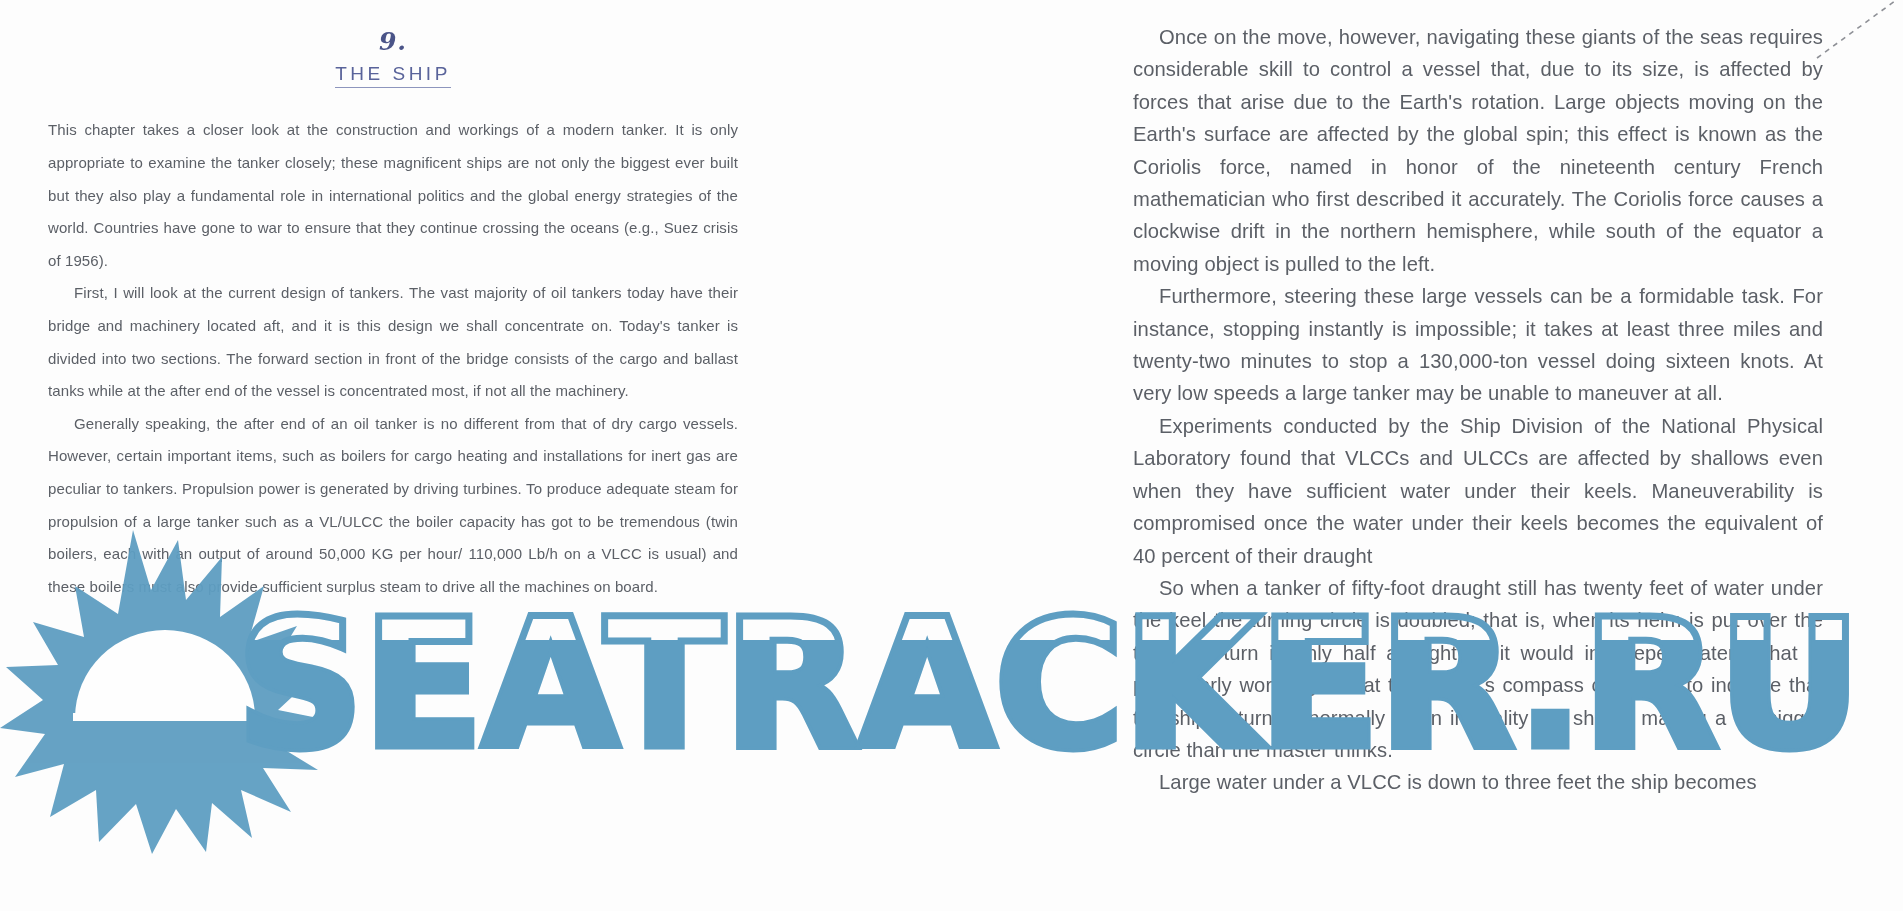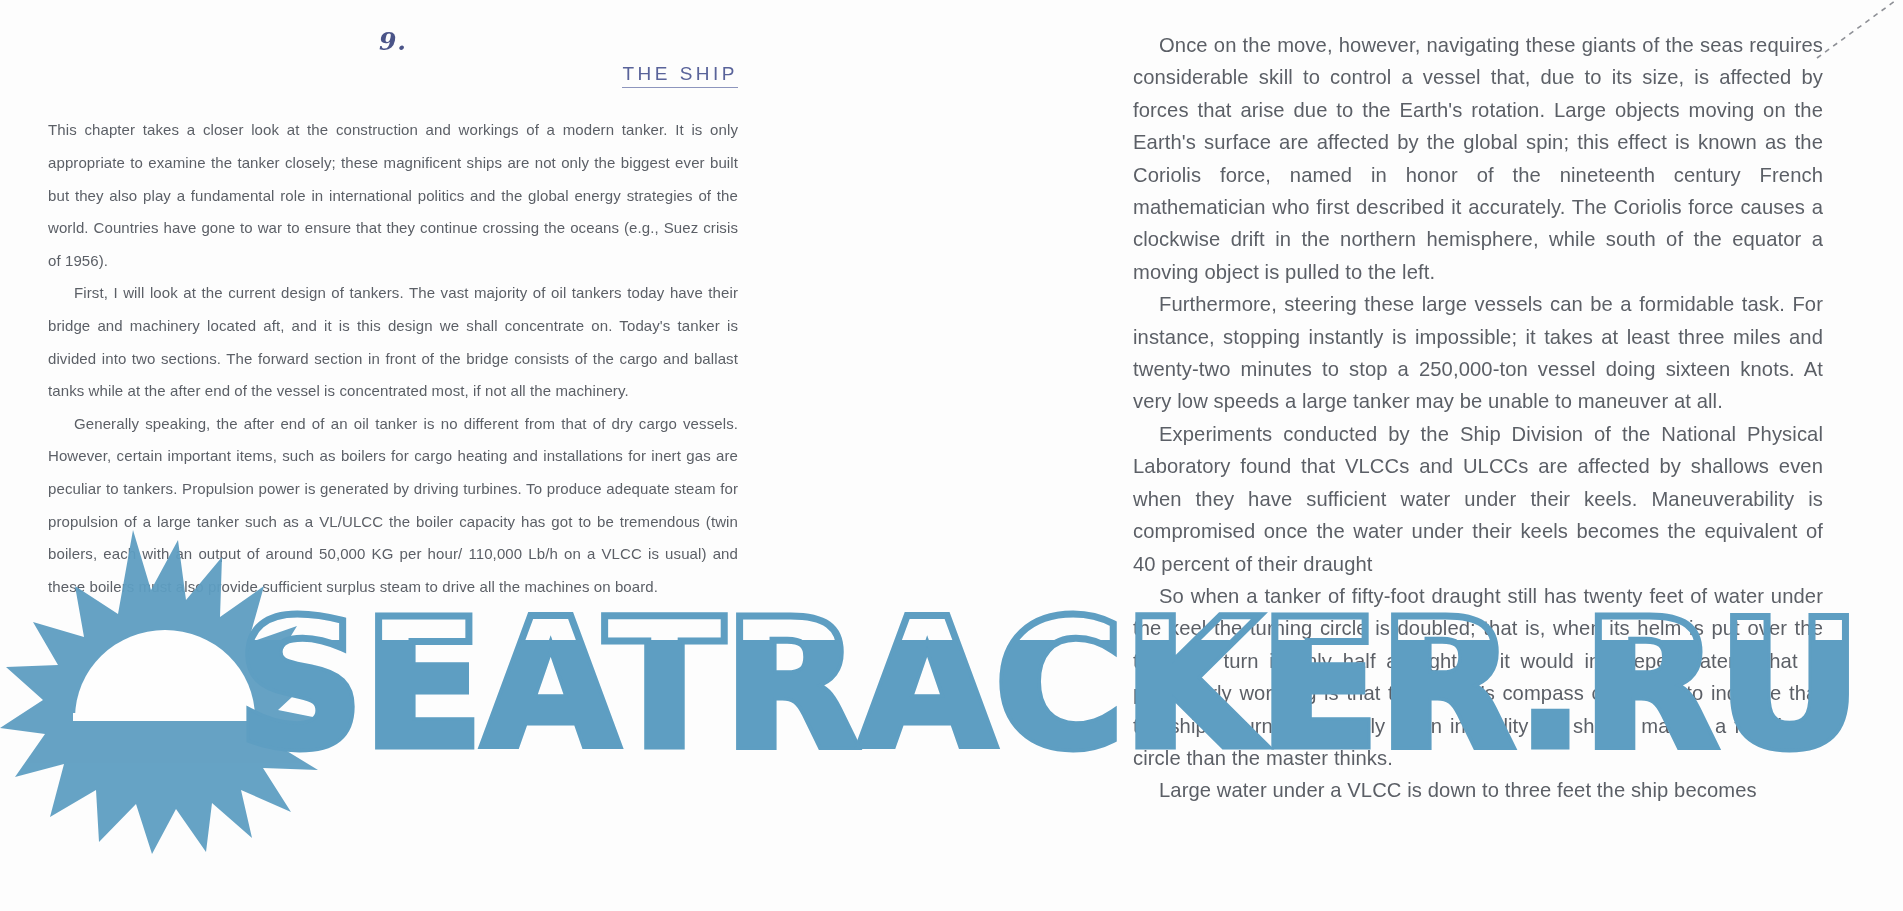--- a/index.html
+++ b/index.html
@@ -39,36 +39,36 @@
     width: 1903px;
     height: 911px;
     display: flex;
     justify-content: space-between;
   }
   .col {
     width: 690px;
     box-sizing: border-box;
   }
   .col-left  { margin-left: 48px; padding-top: 28px; }
-  .col-right { margin-right: 80px; padding-top: 29px; }
+  .col-right { margin-right: 80px; padding-top: 21px; }
 
   
   .chapter-num {
     text-align: center;
     color: #4a5488;
     font-family: "DejaVu Serif", serif;
     font-style: italic;
     font-size: 25px;
     font-weight: 700;
     letter-spacing: 1px;
     margin: 0 0 8px 0;
     line-height: 1.1;
   }
   .chapter-title {
-    text-align: right;
+    text-align: center;
     color: #59639a;
     font-size: 19px;
     font-weight: 400;
     letter-spacing: 3.5px;
     margin: 0 0 30px 0;
     line-height: 1.1;
   }
   .chapter-title span {
     border-bottom: 1.5px solid #8d95bd;
     padding-bottom: 3px;
@@ -123,21 +123,21 @@
         <span>THE SHIP</span>
       </div>
 
       <p class="para">This chapter takes a closer look at the construction and workings of a modern tanker. It is only appropriate to examine the tanker closely; these magnificent ships are not only the biggest ever built but they also play a fundamental role in international politics and the global energy strategies of the world. Countries have gone to war to ensure that they continue crossing the oceans (e.g., Suez crisis of 1956).</p>
       <p class="para indent">First, I will look at the current design of tankers. The vast majority of oil tankers today have their bridge and machinery located aft, and it is this design we shall concentrate on. Today's tanker is divided into two sections. The forward section in front of the bridge consists of the cargo and ballast tanks while at the after end of the vessel is concentrated most, if not all the machinery.</p>
       <p class="para indent">Generally speaking, the after end of an oil tanker is no different from that of dry cargo vessels. However, certain important items, such as boilers for cargo heating and installations for inert gas are peculiar to tankers. Propulsion power is generated by driving turbines. To produce adequate steam for propulsion of a large tanker such as a VL/ULCC the boiler capacity has got to be tremendous (twin boilers, each with an output of around 50,000 KG per hour/ 110,000 Lb/h on a VLCC is usual) and these boilers must also provide sufficient surplus steam to drive all the machines on board.</p>
     </div>
 
     <div class="col col-right">
       <p class="para indent">Once on the move, however, navigating these giants of the seas requires considerable skill to control a vessel that, due to its size, is affected by forces that arise due to the Earth's rotation. Large objects moving on the Earth's surface are affected by the global spin; this effect is known as the Coriolis force, named in honor of the nineteenth century French mathematician who first described it accurately. The Coriolis force causes a clockwise drift in the northern hemisphere, while south of the equator a moving object is pulled to the left.</p>
-      <p class="para indent">Furthermore, steering these large vessels can be a formidable task. For instance, stopping instantly is impossible; it takes at least three miles and twenty-two minutes to stop a 250,000-ton vessel doing sixteen knots. At very low speeds a large tanker may be unable to maneuver at all.</p>
+      <p class="para indent">Furthermore, steering these large vessels can be a formidable task. For instance, stopping instantly is impossible; it takes at least three miles and twenty-two minutes to stop a 130,000-ton vessel doing sixteen knots. At very low speeds a large tanker may be unable to maneuver at all.</p>
       <p class="para indent">Experiments conducted by the Ship Division of the National Physical Laboratory found that VLCCs and ULCCs are affected by shallows even when they have sufficient water under their keels. Maneuverability is compromised once the water under their keels becomes the equivalent of 40 percent of their draught</p>
       <p class="para indent">So when a tanker of fifty-foot draught still has twenty feet of water under the keel the turning circle is doubled; that is, when its helm is put over the turn, the turn is only half as tight as it would in deeper water. What is particularly worrying is that the tanker's compass continues to indicate that the ship is turning normally when in reality the ship is making a far bigger circle than the master thinks.</p>
       <p class="para indent">Large water under a VLCC is down to three feet the ship becomes</p>
     </div>
   </div>
 
   <svg class="watermark" viewBox="0 0 1903 911" xmlns="http://www.w3.org/2000/svg">
     <defs>
 
       <clipPath id="wm-below">

